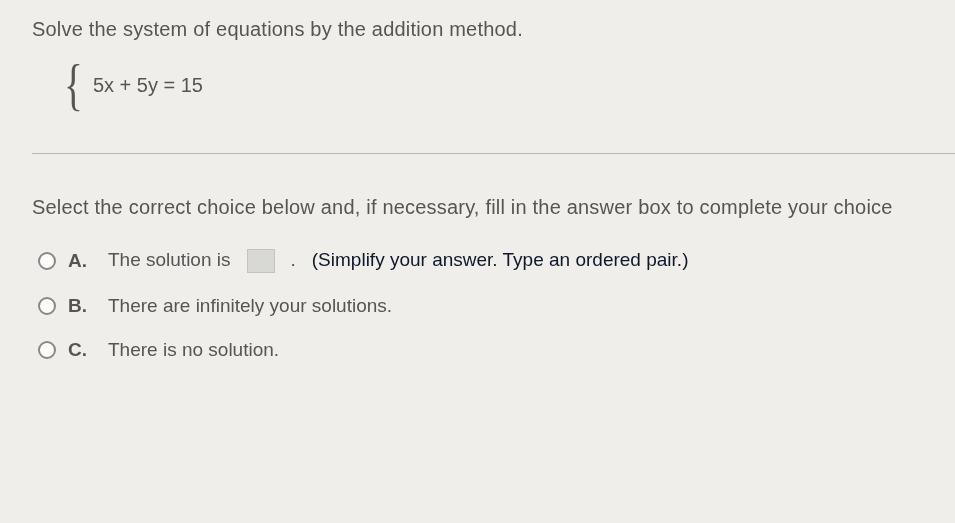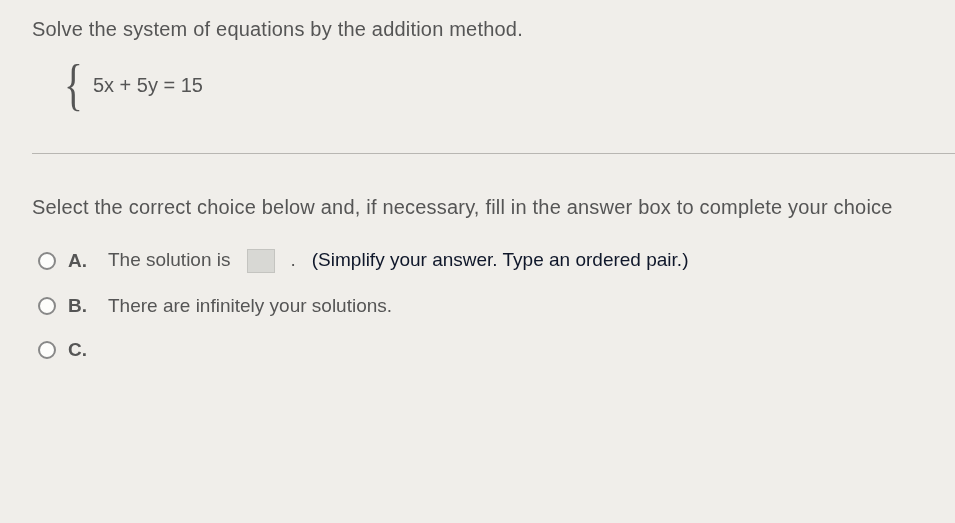--- a/index.html
+++ b/index.html
@@ -136,15 +136,16 @@
 
   <div class="choice">
     <div class="radio"></div>
     <span class="choice-label">B.</span>
     <span class="choice-text">There are infinitely your solutions.</span>
   </div>
 
   <div class="choice">
     <div class="radio"></div>
     <span class="choice-label">C.</span>
+    <span class="choice-text">There is no solution.</span>
   </div>
 
 </div>
 
 </body></html>

